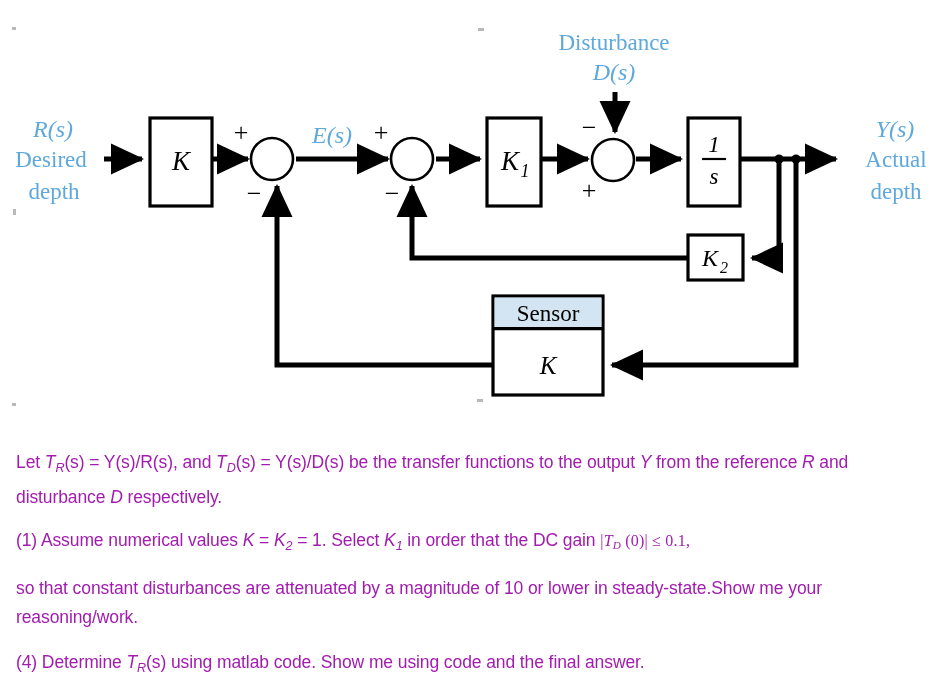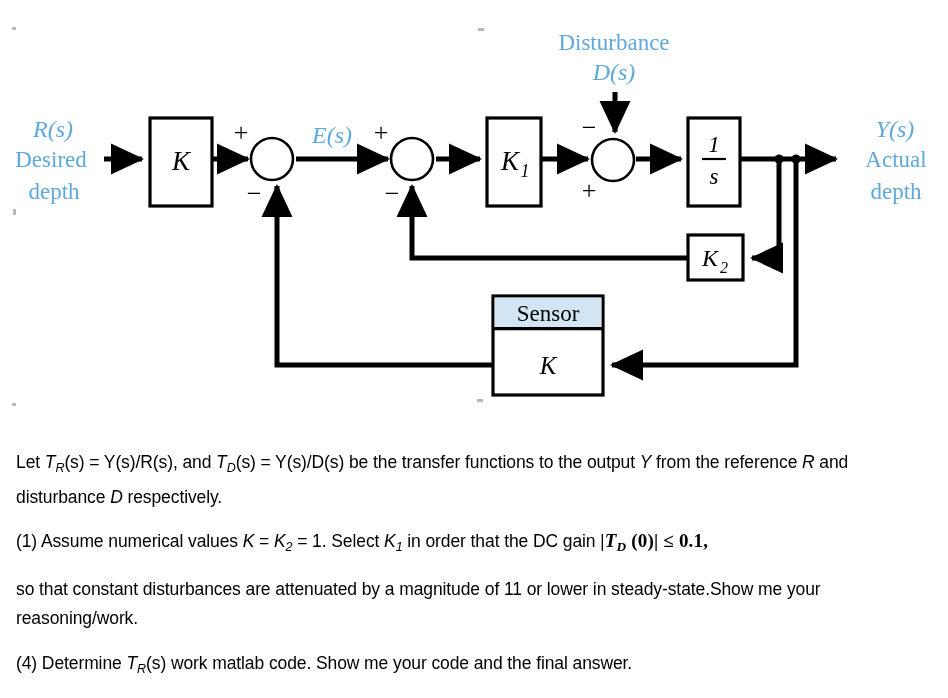--- a/index.html
+++ b/index.html
@@ -79,36 +79,36 @@
     left: 0;
     top: 448px;
     width: 948px;
     padding: 0 14px 0 16px;
     box-sizing: border-box;
   }
   .para {
     font-family: "Liberation Sans", sans-serif;
     font-size: 17.5px;
     line-height: 29px;
-    color: #000000;
+    color: #a21caf;
     margin: 0 0 16px 0;
     letter-spacing: -0.1px;
   }
   .para.tight { margin-bottom: 14px; }
   .mi {
     font-style: italic;
   }
   .sub {
     font-size: 0.72em;
     vertical-align: -0.28em;
   }
   .bigmath {
     font-family: "Liberation Serif", serif;
-    font-size: 19px;
-    font-weight: bold;
+    font-size: 16px;
+    font-weight: normal;
     letter-spacing: 0.2px;
   }
   .bigmath .mi { font-style: italic; }
   .bigmath .sub { font-size: 0.7em; vertical-align: -0.3em; }
   .speck {
     position: absolute;
     background: #b9b9b9;
   }
 </style>
 </head>
@@ -208,20 +208,20 @@
   <div id="prose">
 
     <p class="para tight">
       <span>Let </span><span class="mi">T</span><span class="mi sub">R</span><span>(s) = Y(s)/R(s), and </span><span class="mi">T</span><span class="mi sub">D</span><span>(s) = Y(s)/D(s) be the transfer functions to the output </span><span class="mi">Y</span><span> from the reference </span><span class="mi">R</span><span> and disturbance </span><span class="mi">D</span><span>  respectively.</span>
     </p>
 
     <p class="para tight">
       <span>(1) Assume numerical values  </span><span class="mi">K</span><span> = </span><span class="mi">K</span><span class="mi sub">2</span><span> = 1. Select </span><span class="mi">K</span><span class="mi sub">1</span><span> in order that the DC gain  </span><span class="bigmath"><span>|</span><span class="mi">T</span><span class="mi sub">D</span><span> (0)</span><span>|</span><span> ≤ 0.1,</span></span>
     </p>
 
-    <p class="para">so that constant disturbances are attenuated by a magnitude of 11 or lower in steady-state.Show me your reasoning/work.</p>
+    <p class="para">so that constant disturbances are attenuated by a magnitude of 10 or lower in steady-state.Show me your reasoning/work.</p>
 
     <p class="para">
-      <span>(4) Determine </span><span class="mi">T</span><span class="mi sub">R</span><span>(s) work matlab code. Show me your code and the final answer.</span>
+      <span>(4) Determine </span><span class="mi">T</span><span class="mi sub">R</span><span>(s) using matlab code. Show me using code and the final answer.</span>
     </p>
 
   </div>
 </div>
 
 </body></html>

